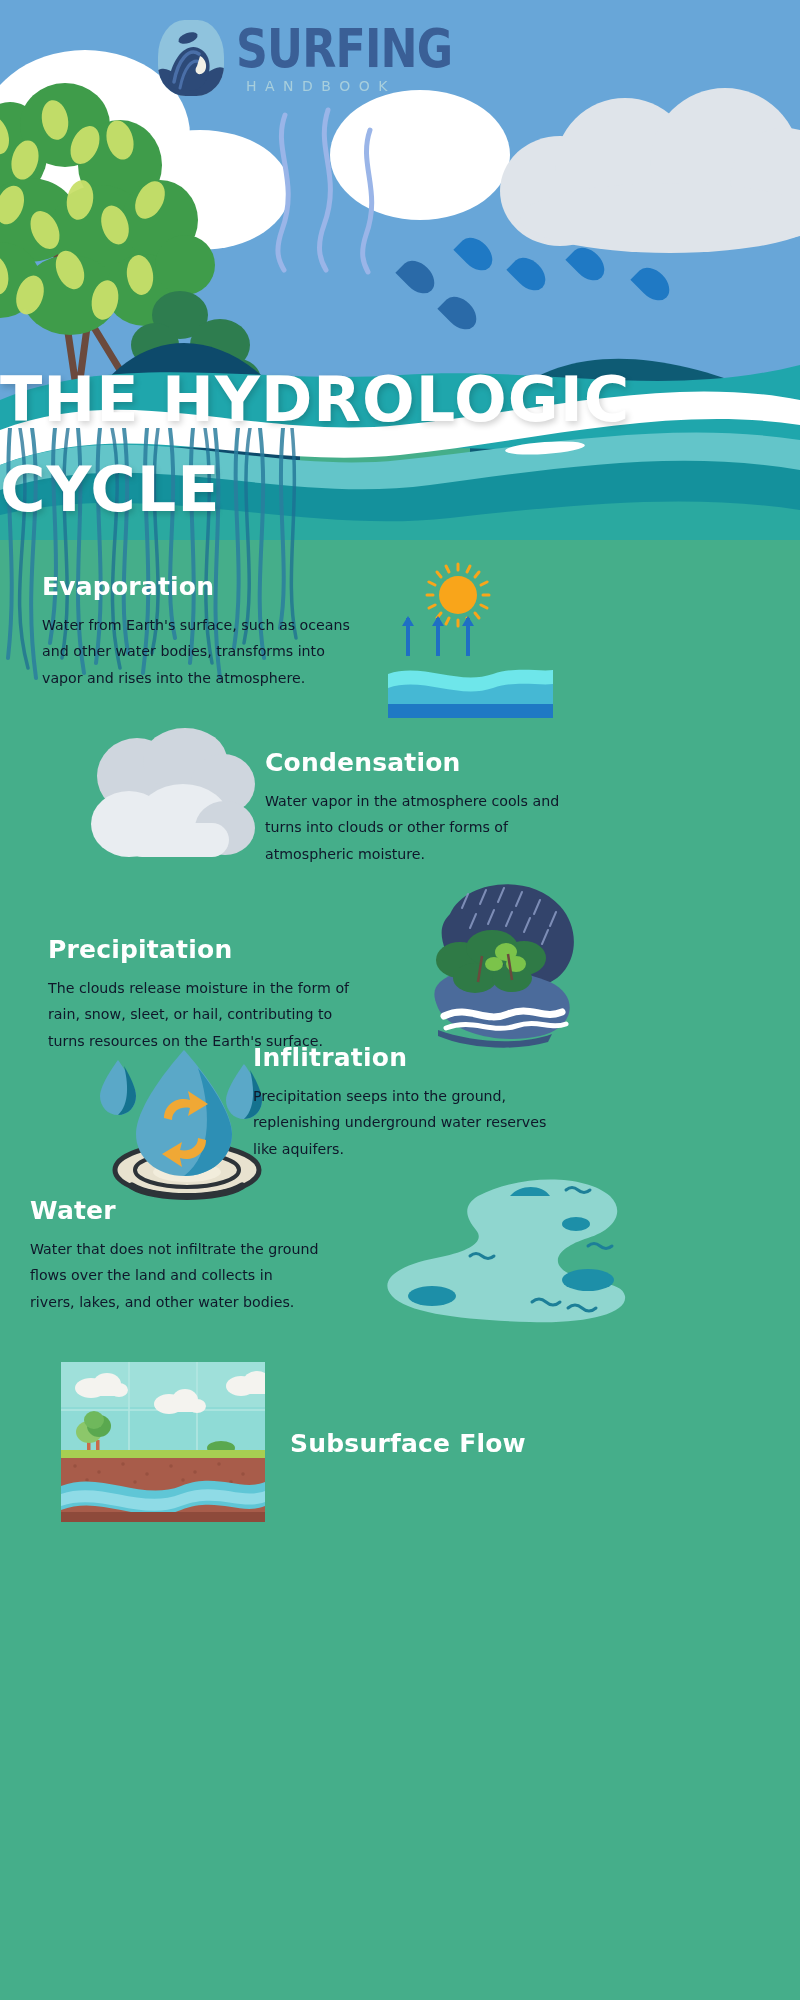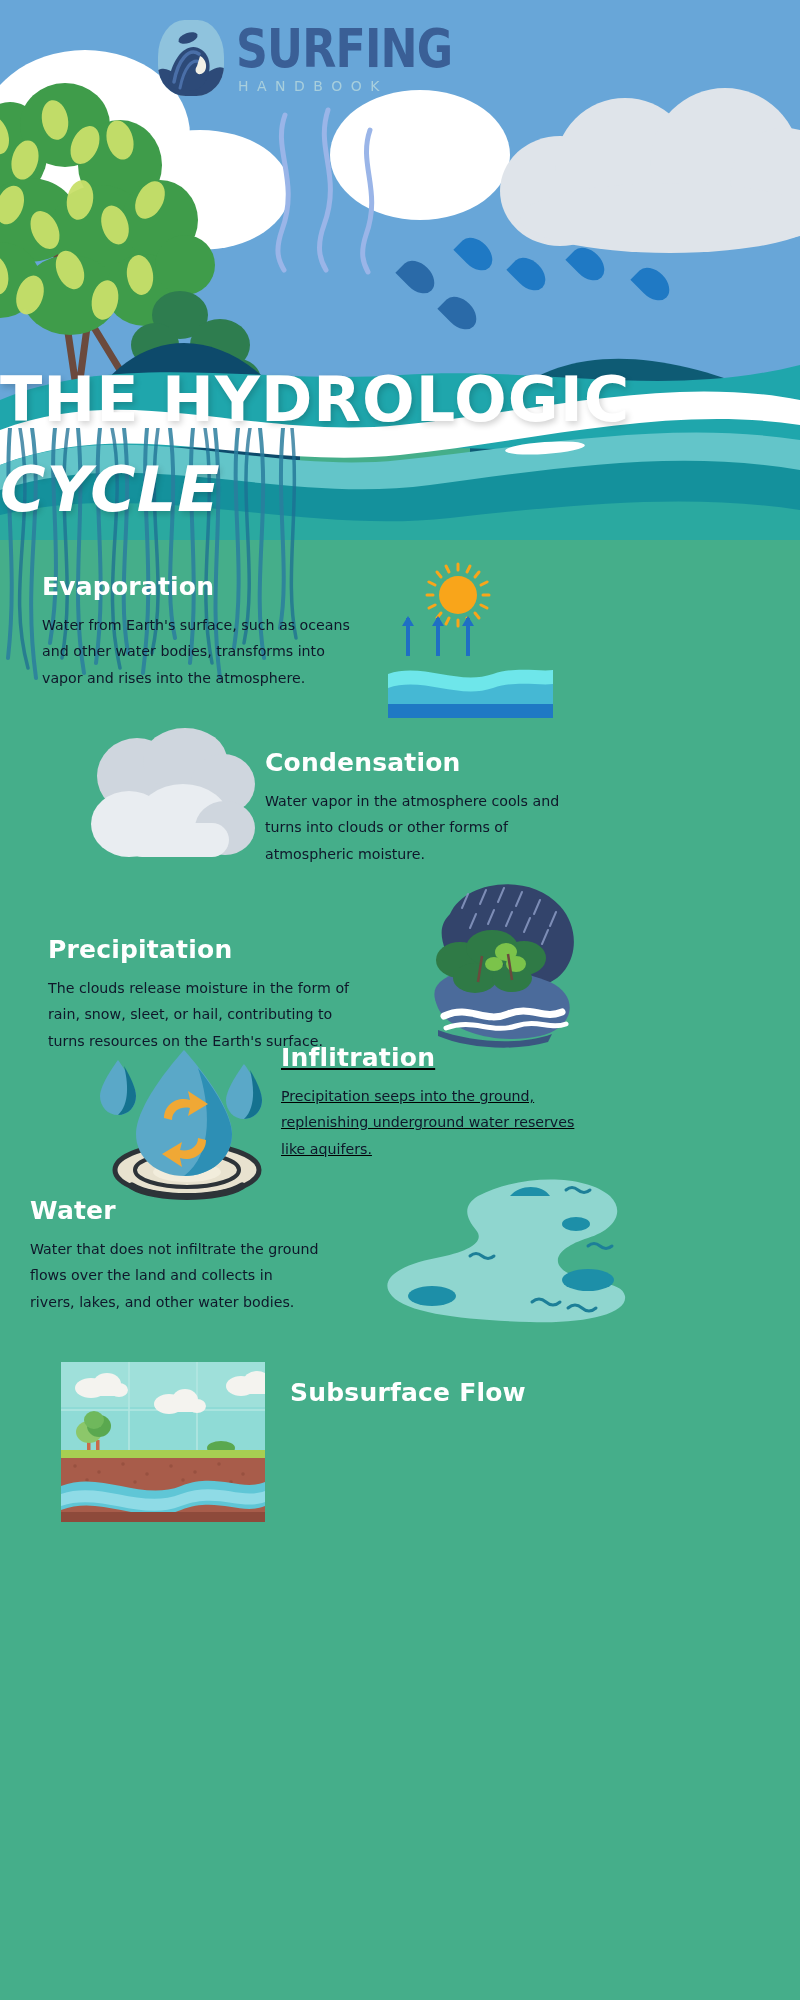--- a/index.html
+++ b/index.html
@@ -62,21 +62,21 @@
     position: absolute; left: 0; top: 355px; width: 800px;
     text-align: left;
     color: #ffffff;
     font-size: 62px;
     font-weight: bold;
     letter-spacing: 1px;
     line-height: 1.45;
     text-shadow: 2px 3px 6px rgba(0,0,0,0.18);
     z-index: 40;
   }
-  .title .l2 { display: block; font-style: italic; }
+  .title .l2 { display: block; }
 
   
   .logo { position: absolute; left: 158px; top: 20px; z-index: 50; display: flex; align-items: flex-start; }
   .logo-mark {
     width: 66px; height: 76px;
     background: #8fc3dd;
     border-radius: 40% 40% 42% 42% / 48% 48% 40% 40%;
     position: relative; overflow: hidden;
     margin-right: 12px;
   }
@@ -90,21 +90,21 @@
     transform: scaleX(0.82);
     transform-origin: left center;
     display: block;
   }
   .logo-sub {
     color: #a8cfdd;
     font-size: 14px;
     letter-spacing: 8.5px;
     display: block;
     margin-top: 3px;
-    margin-left: 2px;
+    margin-left: 10px;
   }
 
   
   .section { position: absolute; z-index: 20; }
   .sec-head {
     color: #ffffff;
     font-size: 25px;
     font-weight: bold;
     margin-bottom: 11px;
     letter-spacing: 0.2px;
@@ -112,23 +112,23 @@
   .sec-body {
     color: #0f172a;
     font-size: 14.2px;
     line-height: 1.85;
     font-weight: 400;
   }
 
   .s-evap   { left: 42px;  top: 572px;  width: 310px; }
   .s-cond   { left: 265px; top: 748px;  width: 320px; }
   .s-prec   { left: 48px;  top: 894px;  width: 320px; margin-top: 41px; }
-  .s-infl   { left: 281px; top: 1043px; width: 320px; text-decoration: underline; }
+  .s-infl   { left: 253px; top: 1043px; width: 320px; }
   .s-runoff { left: 30px;  top: 1196px; width: 290px; }
-  .s-subs   { left: 290px; top: 1378px; width: 310px; }
+  .s-subs   { left: 290px; top: 1429px; width: 310px; }
   .s-subs .sec-head, .s-subs .sec-body { }
 
   .illus { position: absolute; z-index: 15; }
   svg { display: block; }
 </style>
 </head>
 <body>
 
 <div id="poster">
 

